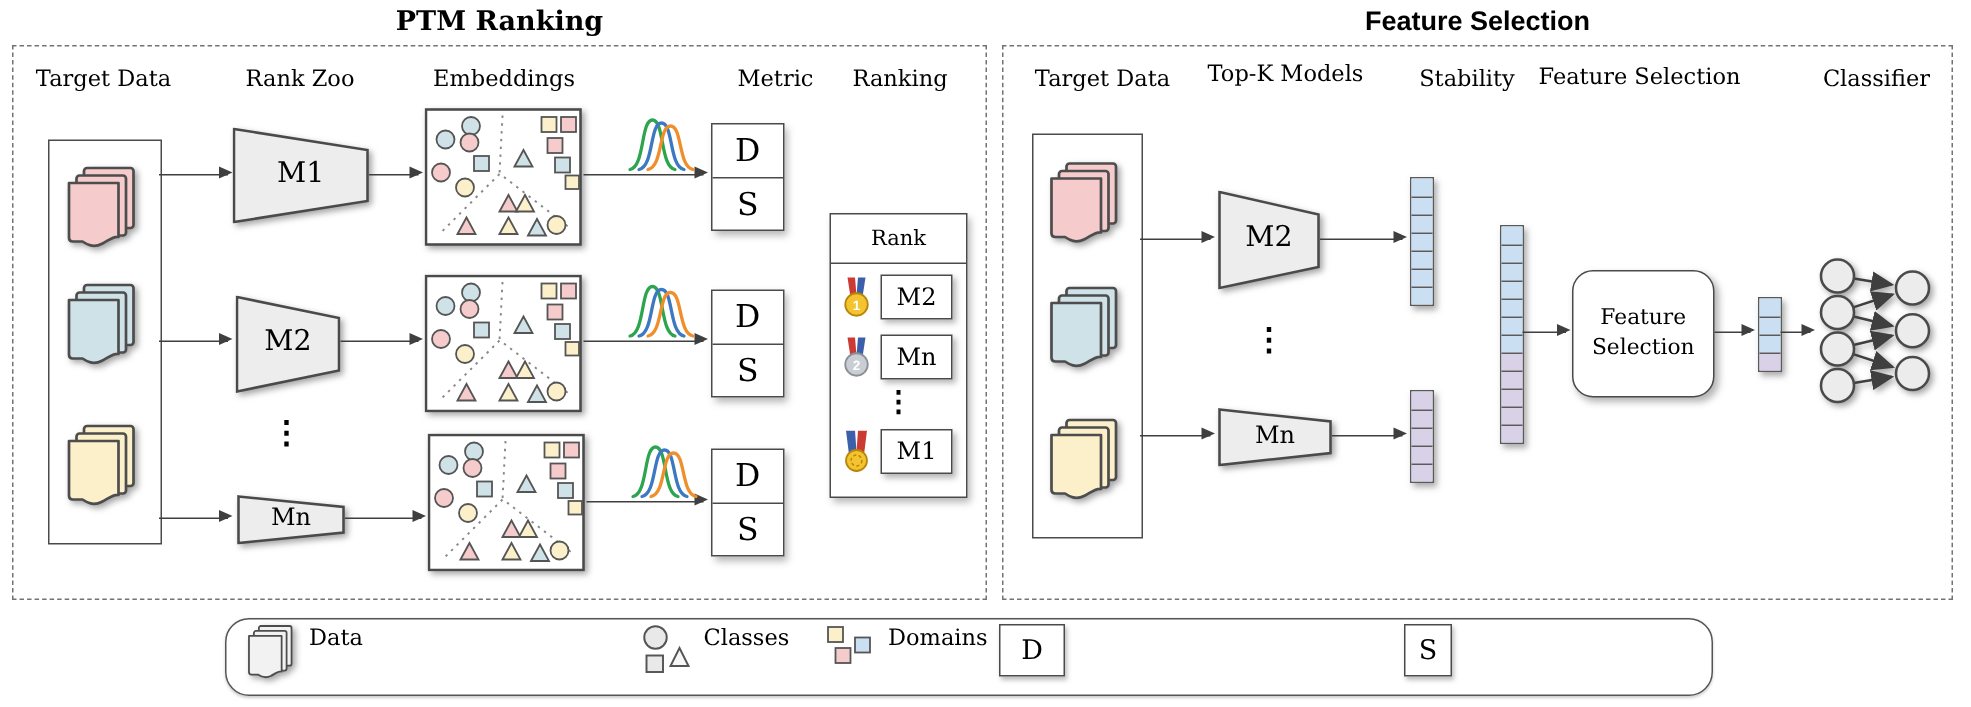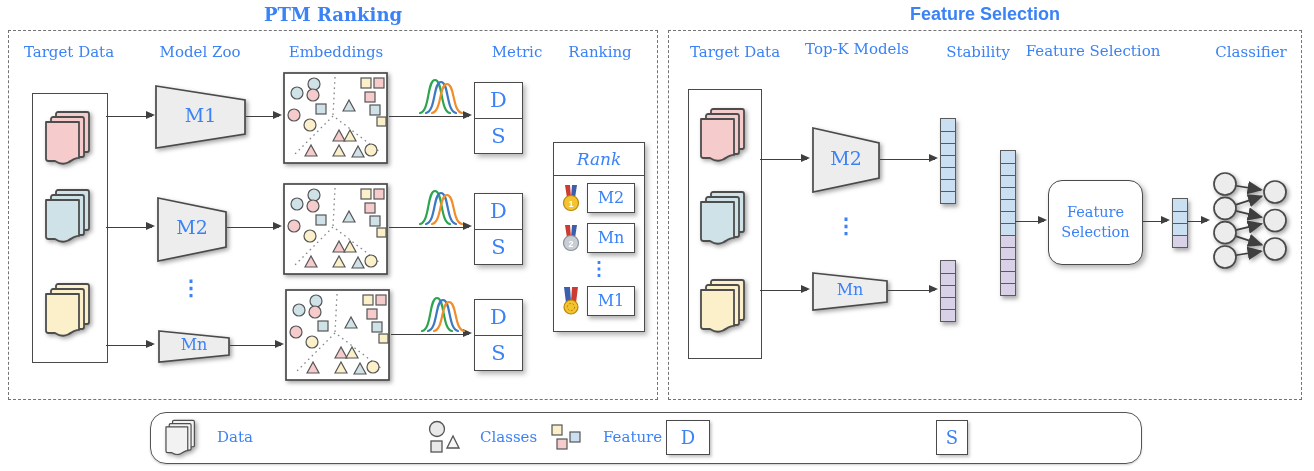--- a/index.html
+++ b/index.html
@@ -1,50 +1,50 @@
 <!DOCTYPE html>
 <html style="--pink: #F6CBCB; --blue: #CFE2E8; --yellow: #FBF0C9; --vecblue: #CBDFF2; --vecpurple: #D8D1E8; --modelfill: #EDEDED; --nodefill: #ECECEC; --curvegreen: #2DA44E; --curveblue: #3D78C2; --curveorange: #F08E2B; --gold: #F4C430; --golddark: #B8860B; --silver: #C9CED4; --silverdark: #8A9097; --ribbonred: #CC3B33; --ribbonblue: #3C5FAB; --linecolor: #3F3F3F; --bordercolor: #4A4A4A; --grayfill: #F2F2F2;"><head>
 <meta charset="utf-8">
 <style>
   html,body{margin:0;padding:0;background:#fff;}
   #canvas{position:relative;width:1314px;height:471px;background:#fff;overflow:hidden;
-          font-family:"DejaVu Serif",serif;color:#3b82f6;}
+          font-family:"DejaVu Serif",serif;color:#000000;}
   .abs{position:absolute;}
   .title{font-weight:bold;font-size:18px;text-align:center;white-space:nowrap;}
   .title-sans{font-family:"Liberation Sans",sans-serif;font-size:18px;}
   .panel{border:1.7px dashed #737373;background:transparent;}
   .clabel{position:absolute;font-size:15px;white-space:nowrap;transform:translateX(-50%);}
   .box{background:#fff;border:1.6px solid var(--bordercolor,#4a4a4a);}
   .sh{box-shadow:2.5px 3px 5px rgba(90,90,90,.45);}
   .shsvg{filter:drop-shadow(2px 2.5px 2px rgba(90,90,90,.55));}
   .arrow{position:absolute;height:0;border-top:1.8px solid var(--linecolor,#3f3f3f);}
   .arrow::after{content:"";position:absolute;right:-3px;top:-5.8px;width:0;height:0;
     border-left:9px solid var(--linecolor,#3f3f3f);border-top:4.8px solid transparent;border-bottom:4.8px solid transparent;}
   .vdots{position:absolute;font-weight:bold;font-size:21px;letter-spacing:0;line-height:.62;
     transform:translateX(-50%);text-align:center;white-space:pre;}
   .mlabel{position:absolute;width:100%;text-align:center;font-size:19px;}
   .mlabel.small{font-size:16px;}
   .ds{width:47px;height:70px;display:flex;flex-direction:column;}
   .ds-cell{flex:1;display:flex;align-items:center;justify-content:center;font-size:21px;}
   .ds-cell + .ds-cell{border-top:1.5px solid var(--bordercolor,#4a4a4a);}
   .rankbox{width:90px;height:188px;display:flex;flex-direction:column;}
   .rankhead{height:32px;border-bottom:1.5px solid var(--bordercolor,#4a4a4a);
-    display:flex;align-items:center;justify-content:center;font-size:17px;font-style:italic;}
+    display:flex;align-items:center;justify-content:center;font-size:14px;}
   .rankrow{display:flex;align-items:center;gap:6px;padding-left:7px;height:37px;margin-top:3px;}
   .rankmodel{width:46px;height:28px;display:flex;align-items:center;justify-content:center;font-size:16px;
     background:#fff;border:1.5px solid var(--bordercolor,#4a4a4a);box-shadow:2px 2.5px 4px rgba(90,90,90,.45);}
   .rankdots{height:26px;display:flex;align-items:center;justify-content:center;font-weight:bold;font-size:19px;line-height:.6;white-space:pre;}
   .vec{position:absolute;width:14px;border:1.2px solid #5a5a5a;display:flex;flex-direction:column;
     box-shadow:2px 2.5px 4px rgba(90,90,90,.5);background:#fff;}
   .vec .cell{height:12px;box-sizing:border-box;border-top:1px solid #5a5a5a;}
   .vec .cell:first-child{border-top:none;}
   .fsbox{width:95px;height:85px;border-radius:14px;display:flex;align-items:center;justify-content:center;
     text-align:center;font-size:14.5px;line-height:1.35;padding:0 12px;box-sizing:border-box;}
   .legend{border-radius:16px;border:1.6px solid #555;box-shadow:0 1px 2px rgba(0,0,0,.2);}
-  .litem{position:absolute;top:416px;height:42px;display:flex;align-items:center;gap:20px;}
+  .litem{position:absolute;top:416px;height:42px;display:flex;align-items:flex-start;gap:9px;}
   .litem .llabel{font-size:15px;white-space:nowrap;}
   .lsym{width:42px;height:33px;display:flex;align-items:center;justify-content:center;font-size:18px;
     background:#fff;border:1.5px solid var(--bordercolor,#4a4a4a);box-shadow:1.5px 2px 3px rgba(90,90,90,.4);}
   .lsym.narrow{width:30px;}
 </style>
 </head>
 <body>
 
 <div id="canvas">
 
@@ -94,21 +94,21 @@
       </symbol>
     </defs>
   </svg>
 
   <div class="abs title" style="left:8px;top:4px;width:650px;">PTM Ranking</div>
   <div class="abs title title-sans" style="left:668px;top:4px;width:634px;">Feature Selection</div>
 
   <div class="abs panel" style="left:8px;top:30px;width:648px;height:368px;"></div>
 
   <div class="clabel" style="left:69px;top:43px;">Target Data</div>
-  <div class="clabel" style="left:200px;top:43px;">Model Zoo</div>
+  <div class="clabel" style="left:200px;top:43px;">Rank Zoo</div>
   <div class="clabel" style="left:336px;top:43px;">Embeddings</div>
   <div class="clabel" style="left:497px;top:43px;margin-left:20px;">Metric</div>
   <div class="clabel" style="left:600px;top:43px;">Ranking</div>
 
   <div class="abs box" style="left:32px;top:93px;width:74px;height:268px;"></div>
   <svg class="abs shsvg" style="left:43px;top:110px;--sf:var(--pink);" width="50" height="56">
       <use href="#sym-stack"></use>
     </svg>
   <svg class="abs shsvg" style="left:43px;top:188px;--sf:var(--blue);" width="50" height="56">
       <use href="#sym-stack"></use>
@@ -337,21 +337,21 @@
     <span class="llabel">Classes</span>
   </div>
   <div class="litem" style="left:551px;">
     <svg width="32" height="28">
       <g stroke="#555" stroke-width="1.2">
         <rect x="1" y="2" width="10" height="10" fill="var(--yellow)"></rect>
         <rect x="6" y="16" width="10" height="10" fill="var(--pink)"></rect>
         <rect x="19" y="9" width="10" height="10" fill="var(--vecblue)"></rect>
       </g>
     </svg>
-    <span class="llabel">Feature</span>
+    <span class="llabel">Domains</span>
   </div>
   <div class="litem" style="left:666px;">
     <div class="lsym">D</div>
   </div>
   <div class="litem" style="left:936px;">
     <div class="lsym narrow">S</div>
   </div>
 
 </div>
 

